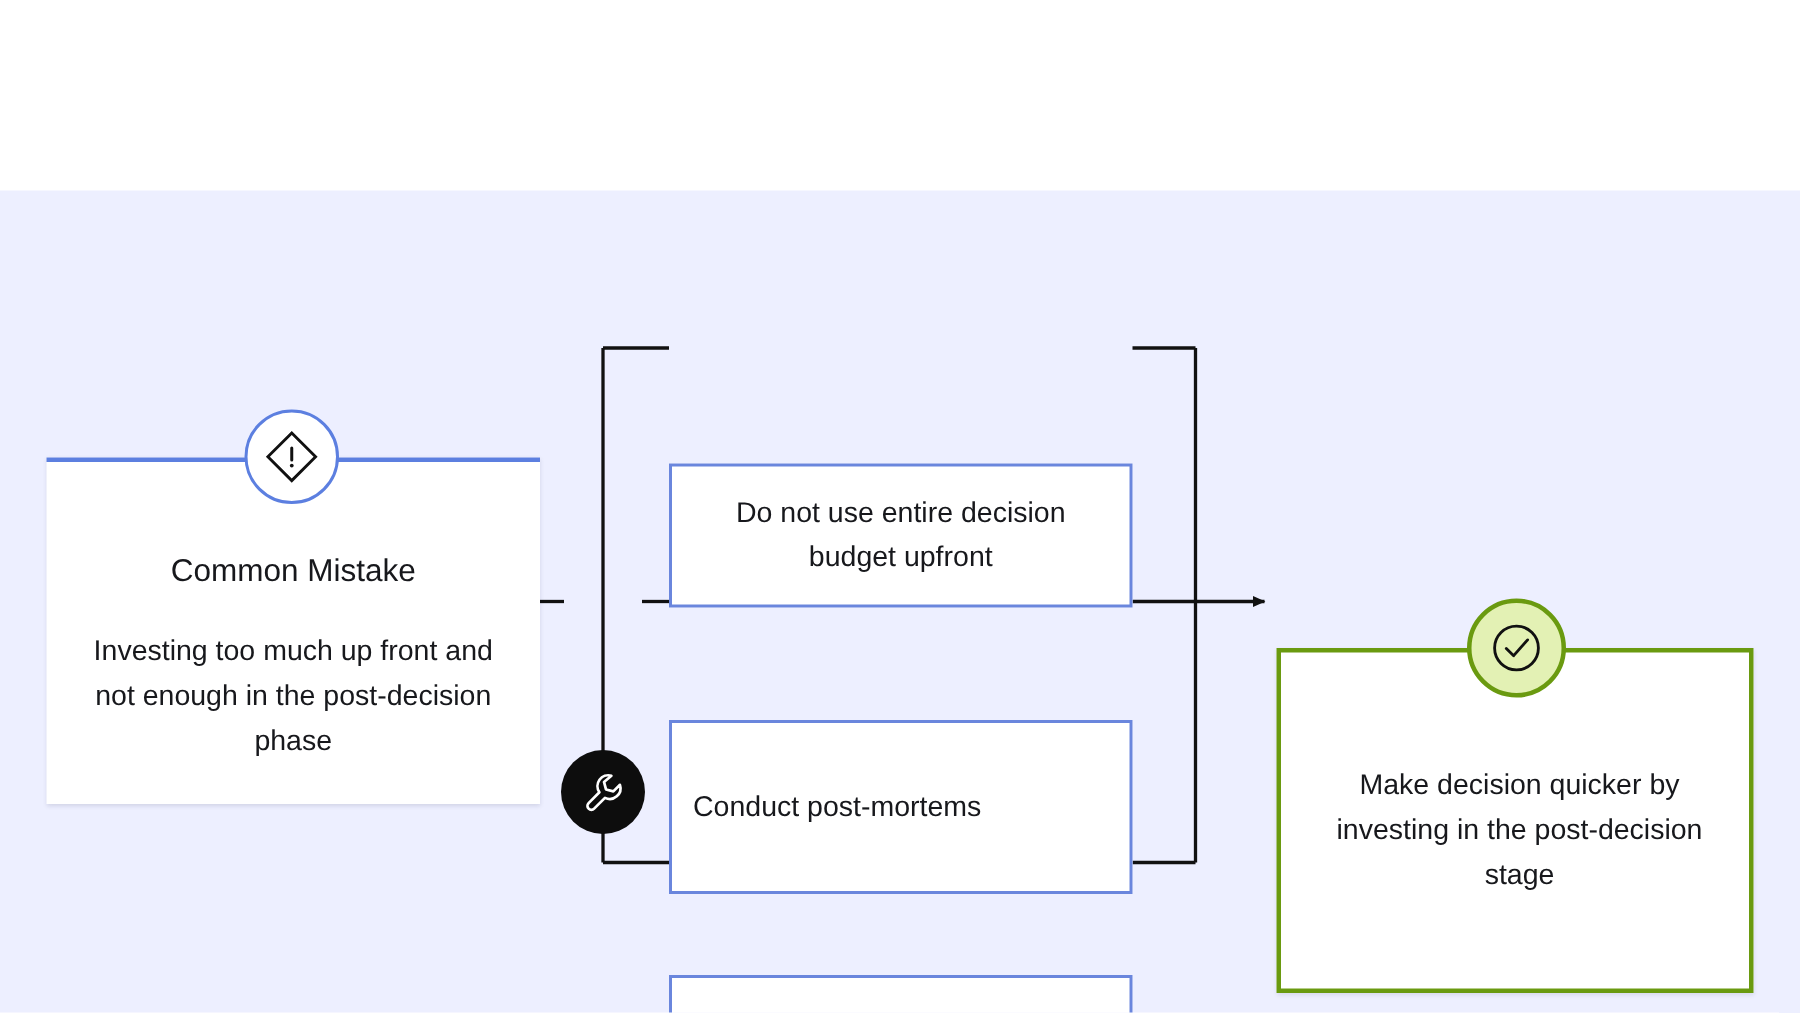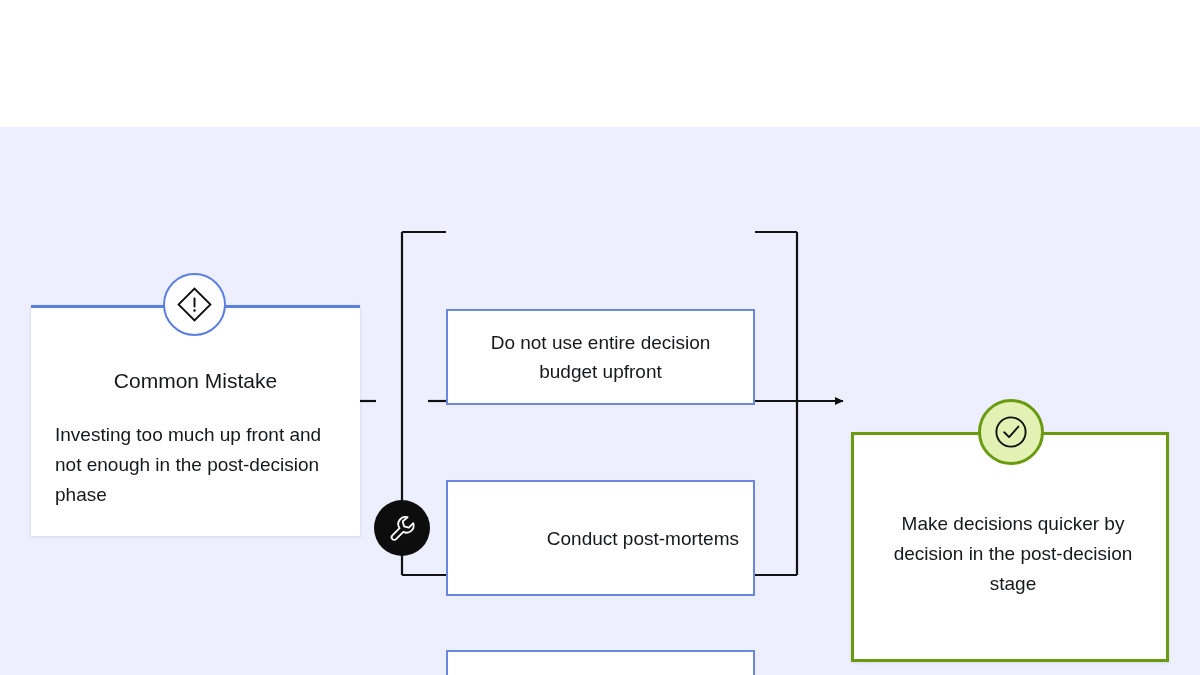--- a/index.html
+++ b/index.html
@@ -88,20 +88,21 @@
     text-align: center;
     font-size: 21px;
     line-height: 26px;
     color: #17181c;
   }
   #mistake-body {
     position: absolute;
     left: 24px;
     top: 112px;
     width: 281px;
+    text-align: center;
     font-size: 19px;
     line-height: 30px;
     color: #17181c;
   }
   #warn-badge {
     position: absolute;
     left: 163px;
     top: 146px;
     width: 63px;
     height: 63px;
@@ -113,21 +114,21 @@
   #warn-badge svg, #check-badge svg { display: block; }
 
   
   .process-box {
     position: absolute;
     background: #ffffff;
     border: 2px solid #6a86dd;
     box-sizing: border-box;
     display: flex;
     align-items: center;
-    justify-content: flex-end;
+    justify-content: flex-start;
     text-align: center;
     font-size: 19px;
     line-height: 29px;
     color: #17181c;
   }
   #process-box-0 { left: 446px; top: 182px; width: 309px; height: 96px; }
   #process-box-1 { left: 446px; top: 353px; width: 309px; height: 116px; }
   #process-box-2 { left: 446px; top: 523px; width: 309px; height: 96px; }
   .process-text { padding: 0 14px; }
 
@@ -241,21 +242,21 @@
       <span class="process-text">Do not use entire decision budget upfront</span>
     </div>
     <div class="process-box" id="process-box-1">
       <span class="process-text">Conduct post-mortems</span>
     </div>
     <div class="process-box" id="process-box-2">
       
     </div>
 
     <div id="outcome-box">
-      <div id="outcome-text">Make decisions quicker by decision in the post-decision stage</div>
+      <div id="outcome-text">Make decision quicker by investing in the post-decision stage</div>
     </div>
 
     <div id="check-badge">
       <svg width="44" height="44" viewBox="0 0 44 44" aria-hidden="true">
         <circle cx="22" cy="22" r="14.6" fill="none" stroke="#111111" stroke-width="1.9"></circle>
         <path d="M15.2 22.3 L20.1 27.1 L29.4 16.6" fill="none" stroke="#111111" stroke-width="1.9" stroke-linecap="round" stroke-linejoin="round"></path>
       </svg>
     </div>
 
   </div>

